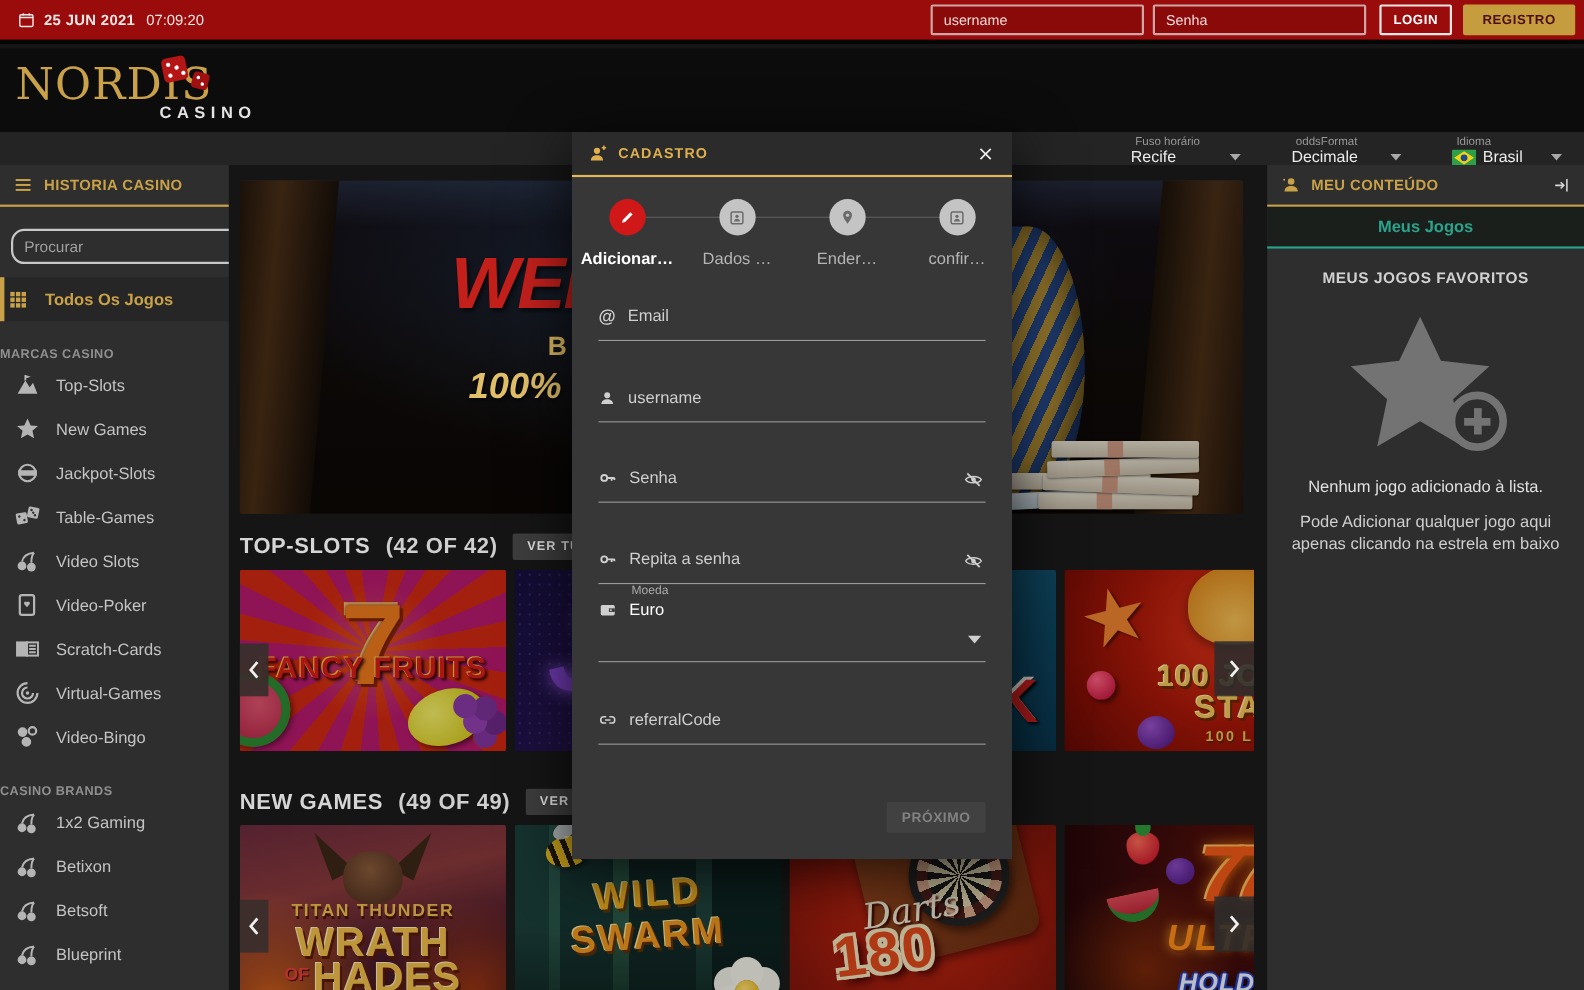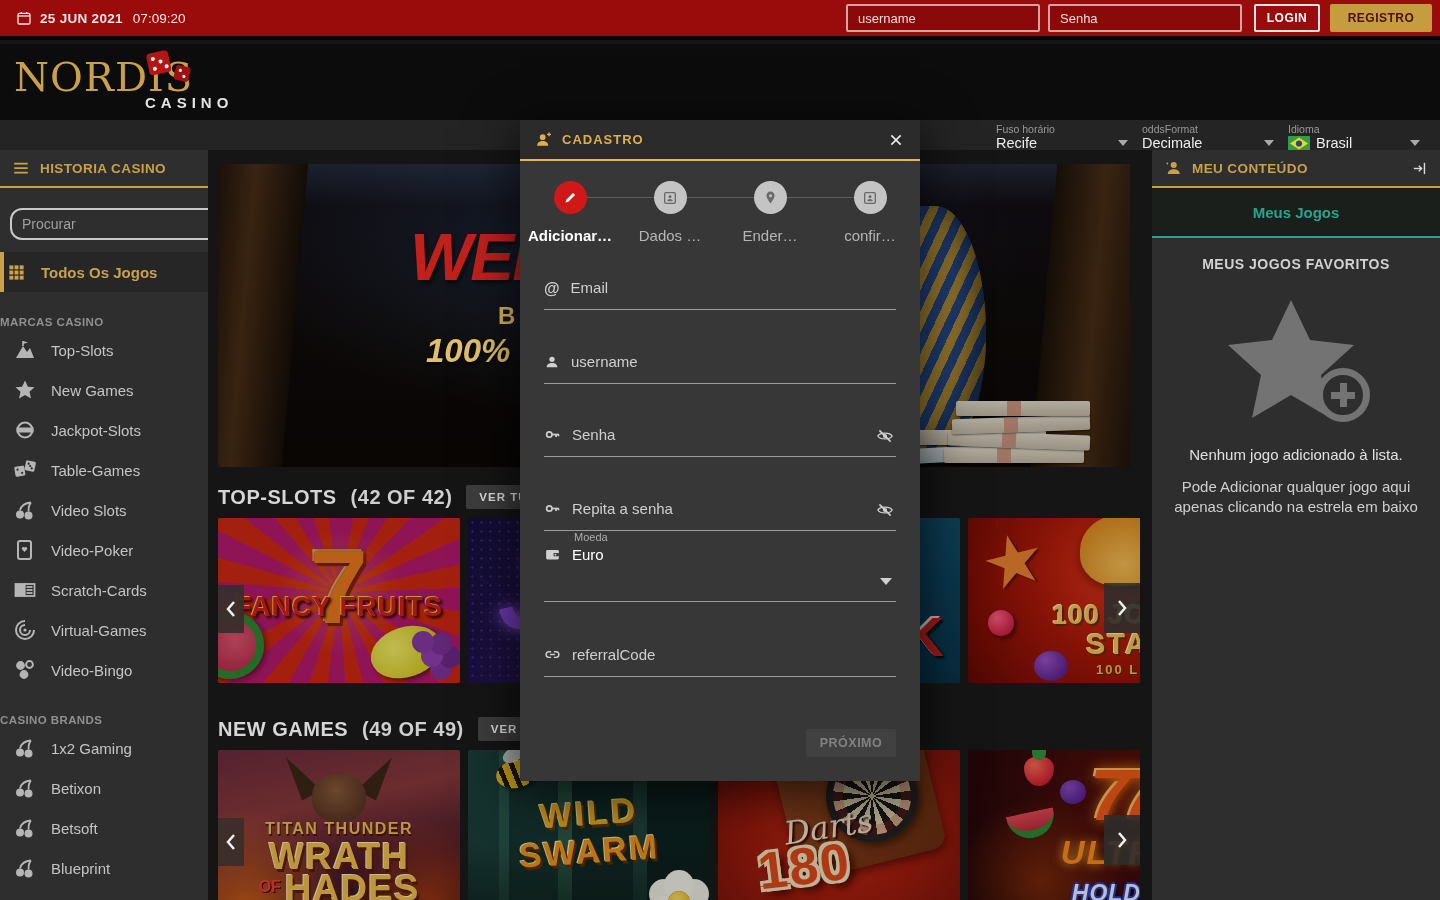--- a/index.html
+++ b/index.html
@@ -47,22 +47,22 @@
     letter-spacing:5px; font-weight:bold;
   }
   .dice { position:absolute; left:142px; top:6px; }
 
   
   .settingsbar {
     position:absolute; left:0; top:120px; width:1440px; height:34px; background:#242424;
     display:flex; justify-content:flex-end; align-items:center; padding-right:10px;
   }
   .selgroup { width:142px; margin-left:4px; position:relative; cursor:pointer; }
-  .selgroup .slabel { font-size:10.5px; color:#989898; line-height:12px; }
-  .selgroup .svalrow { display:flex; align-items:center; gap:6px; }
+  .selgroup .slabel { font-size:10.5px; color:#989898; line-height:12px;margin-left:36px; }
+  .selgroup .svalrow { display:flex; align-items:center; gap:6px;margin-left:32px; }
   .selgroup .sval { font-size:14.5px; color:#ececec; line-height:17px; }
   .selgroup .caret {
     position:absolute; right:10px; bottom:6px; width:0; height:0;
     border-left:5px solid transparent; border-right:5px solid transparent; border-top:6px solid #a8a8a8;
   }
 
   
   .sidebar { position:absolute; top:150px; width:242px; height:750px; background:#2e2e2e; }
   .sidebar.left { left:0; }
   .sb-header {
@@ -293,21 +293,21 @@
   .f-moeda .mval { font-size:15px; color:#fff; }
   .f-moeda .caret { position:absolute; right:4px; bottom:16px; width:0; height:0;
     border-left:6px solid transparent; border-right:6px solid transparent; border-top:7px solid #cfcfcf; }
   .f-ref { height:75px; }
   .btn-next { position:absolute; right:24px; top:609px; width:90px; height:28px; background:#414141;
     color:#828282; border:none; font-weight:bold; font-size:12.5px; letter-spacing:.5px; border-radius:2px;
     font-family:"Liberation Sans", sans-serif; cursor:pointer; }
 
   
   .sidebar.right { left:1152px; width:288px; }
-  .tabbar { height:50px; background:#1b1f1b; border-bottom:2px solid #2aa38c;
+  .tabbar { height:38px; background:#1b1f1b; border-bottom:2px solid #2aa38c;
     display:flex; align-items:center; justify-content:center; cursor:pointer;text-align:center; }
   .tabbar .tlbl { font-size:15px; font-weight:bold; color:#2aa38c; }
   .fav-title { margin-top:18px; text-align:center; font-size:14px; font-weight:bold; color:#d2d2d2; letter-spacing:.5px; }
   .starwrap { position:relative; width:140px; height:122px; margin:26px auto 0 auto; }
   .starwrap .plus { position:absolute; right:-4px; bottom:-2px; width:54px; height:54px; border-radius:50%;
     border:7px solid #737373; background:#2e2e2e; display:flex; align-items:center; justify-content:center; }
   .starwrap .plus:before { content:""; position:absolute; width:24px; height:7px; background:#737373; }
   .starwrap .plus:after { content:""; position:absolute; width:7px; height:24px; background:#737373; }
   .empty1 { margin-top:26px; text-align:center; font-size:15px; color:#e0e0e0; }
   .empty2 { margin:14px 22px 0 22px; text-align:center; font-size:15px; color:#cfcfcf; line-height:1.35; }

